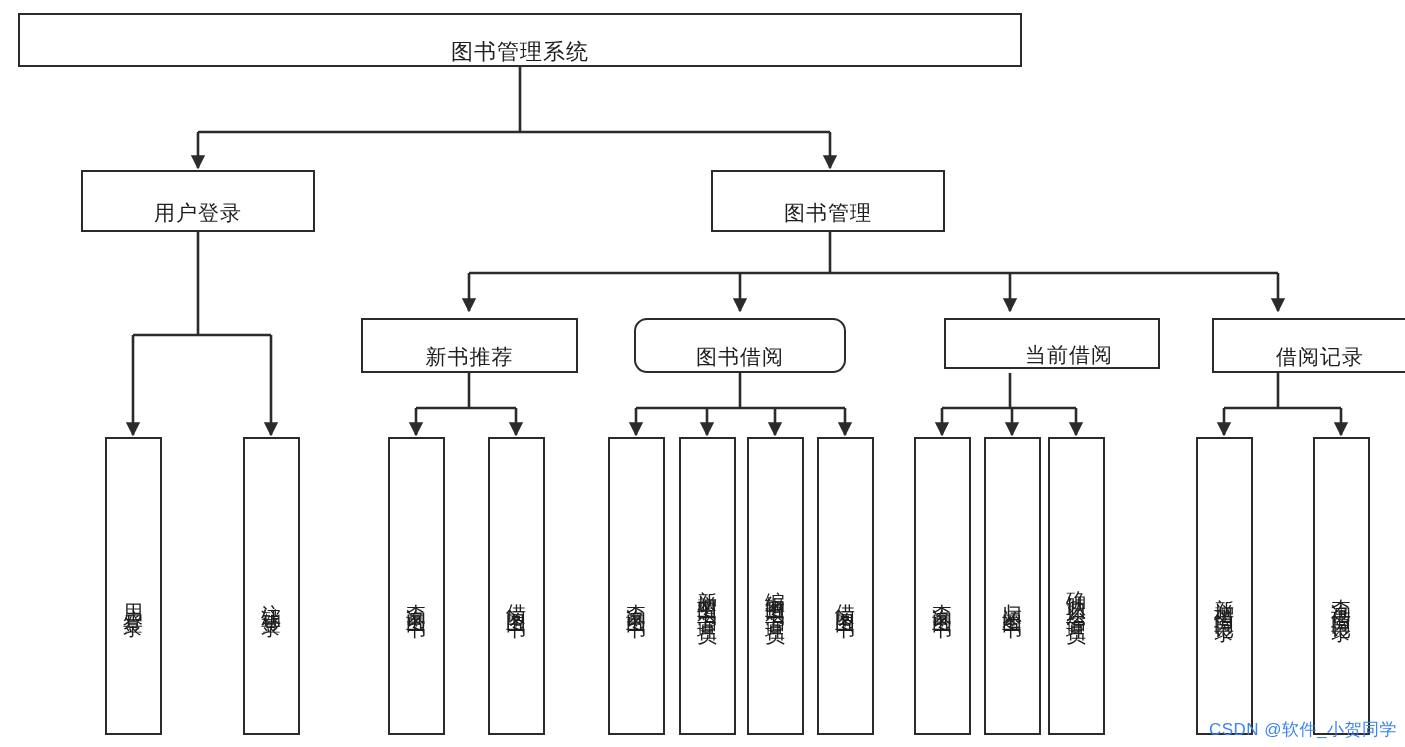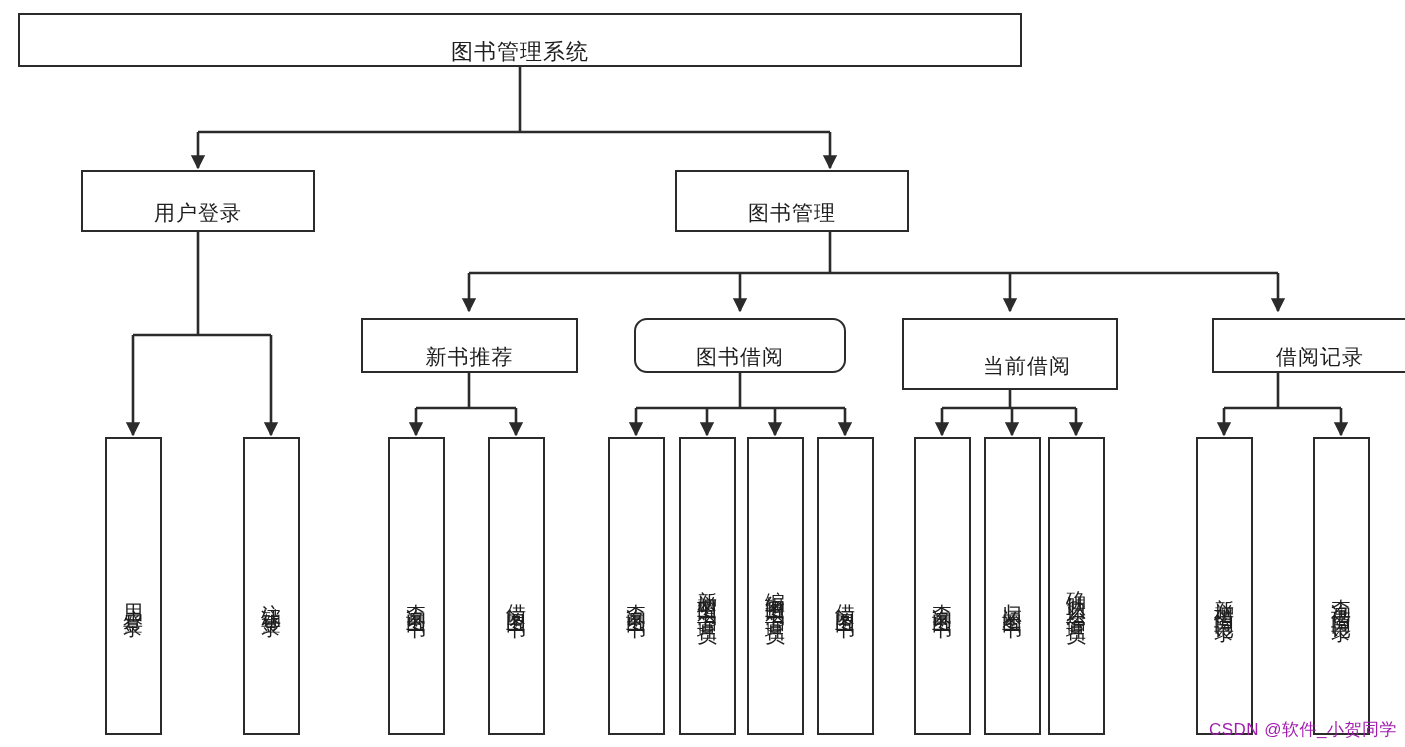--- a/index.html
+++ b/index.html
@@ -57,21 +57,21 @@
   }
   .node-label {
     white-space: nowrap;
     margin-top: 23px;
   }
   #watermark {
     position: absolute;
     right: 8px;
     bottom: 6px;
     font-size: 17px;
-    color: #a21caf;
+    color: #3b82f6;
     letter-spacing: 0.5px;
     white-space: nowrap;
     user-select: none;
   }
 </style>
 </head>
 <body>
 
 <div id="diagram-root">
 
@@ -128,33 +128,33 @@
   </svg>
 
   <div class="node node-h root" style="left:18px; top:13px; width:1004px; height:54px;">
     <span class="node-label">图书管理系统</span>
   </div>
 
   <div class="node node-h" style="left:81px; top:170px; width:234px; height:62px;">
     <span class="node-label">用户登录</span>
   </div>
 
-  <div class="node node-h" style="left:675px; top:170px; width:234px; height:62px;">
+  <div class="node node-h" style="left:711px; top:170px; width:234px; height:62px;">
     <span class="node-label">图书管理</span>
   </div>
 
   <div class="node node-h" style="left:361px; top:318px; width:217px; height:55px;font-family:Liberation Mono, monospace;">
     <span class="node-label">新书推荐</span>
   </div>
 
   <div class="node node-h" style="left:634px; top:318px; width:212px; height:55px;border-radius:13px;">
     <span class="node-label">图书借阅</span>
   </div>
 
-  <div class="node node-h" style="left:902px; top:318px; width:216px; height:72px;padding-left:34px;">
+  <div class="node node-h" style="left:944px; top:318px; width:216px; height:51px;padding-left:34px;">
     <span class="node-label">当前借阅</span>
   </div>
 
   <div class="node node-h" style="left:1212px; top:318px; width:216px; height:55px;">
     <span class="node-label">借阅记录</span>
   </div>
 
   <div class="node node-v" style="left:105px; top:437px; width:57px; height:298px;">
     <span class="node-label">用户登录</span>
   </div>

